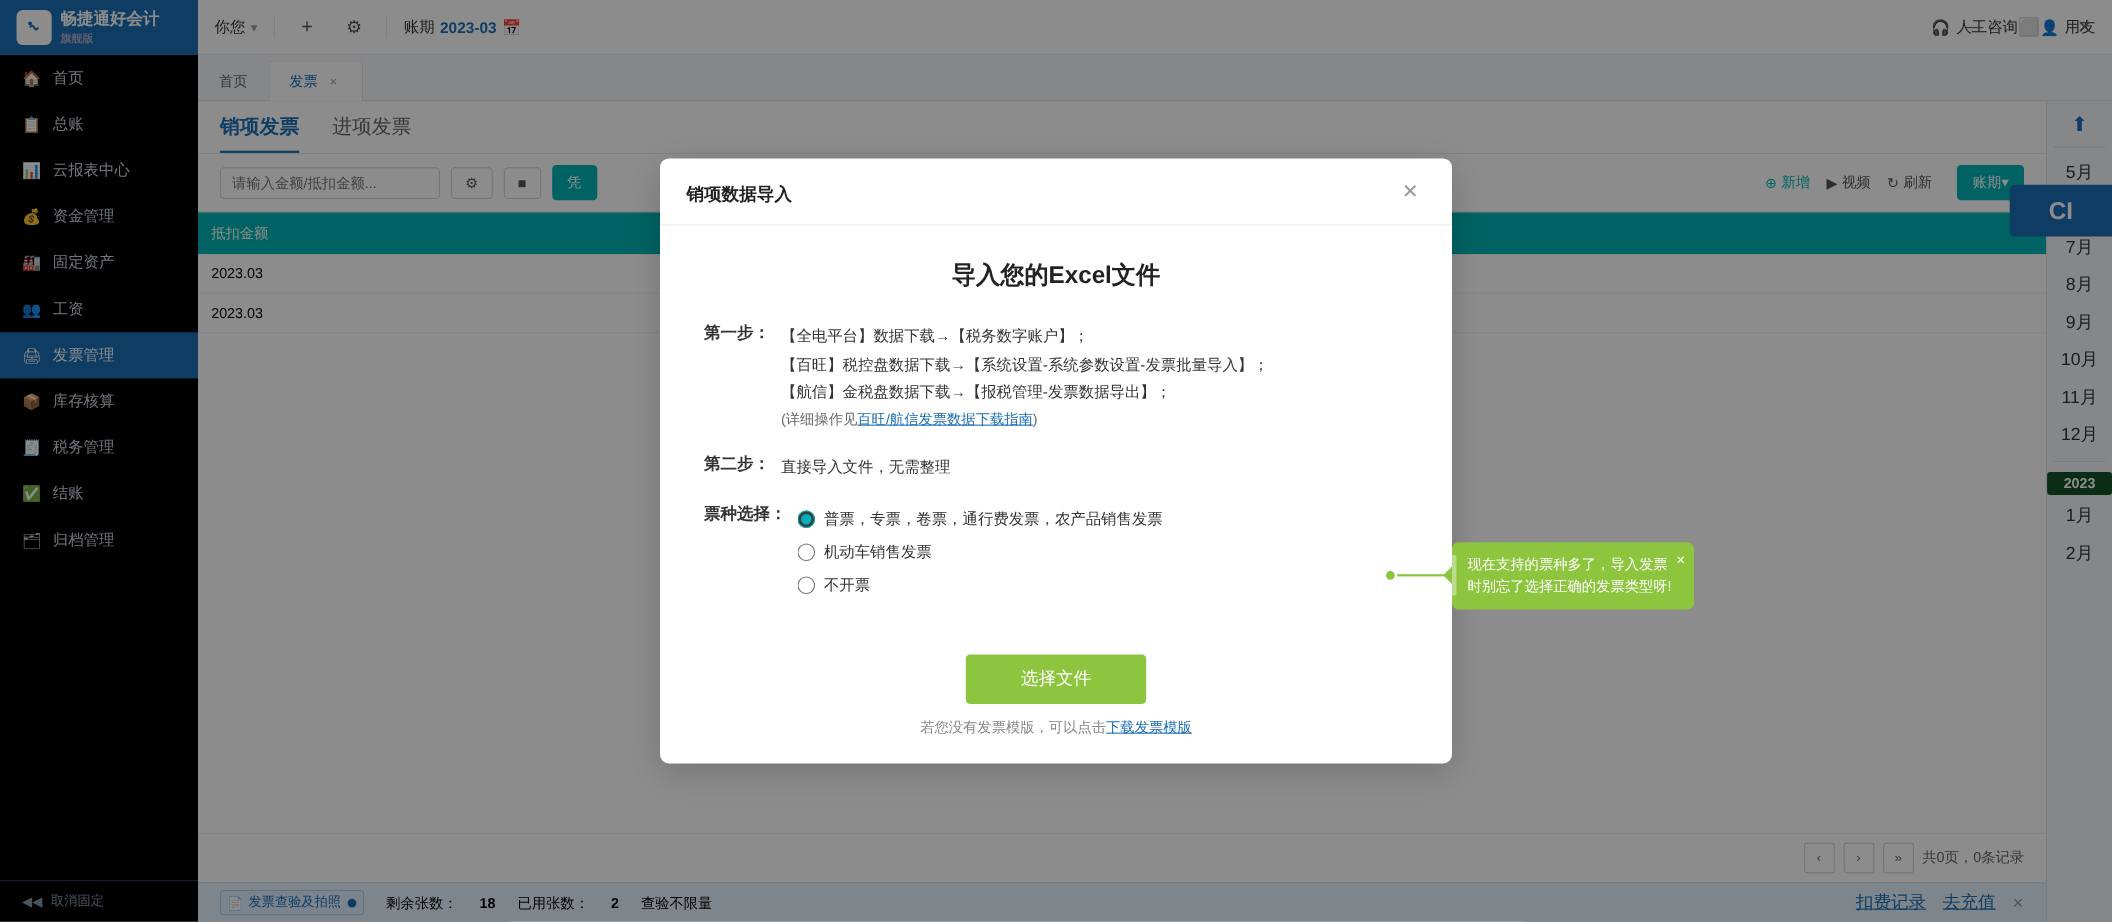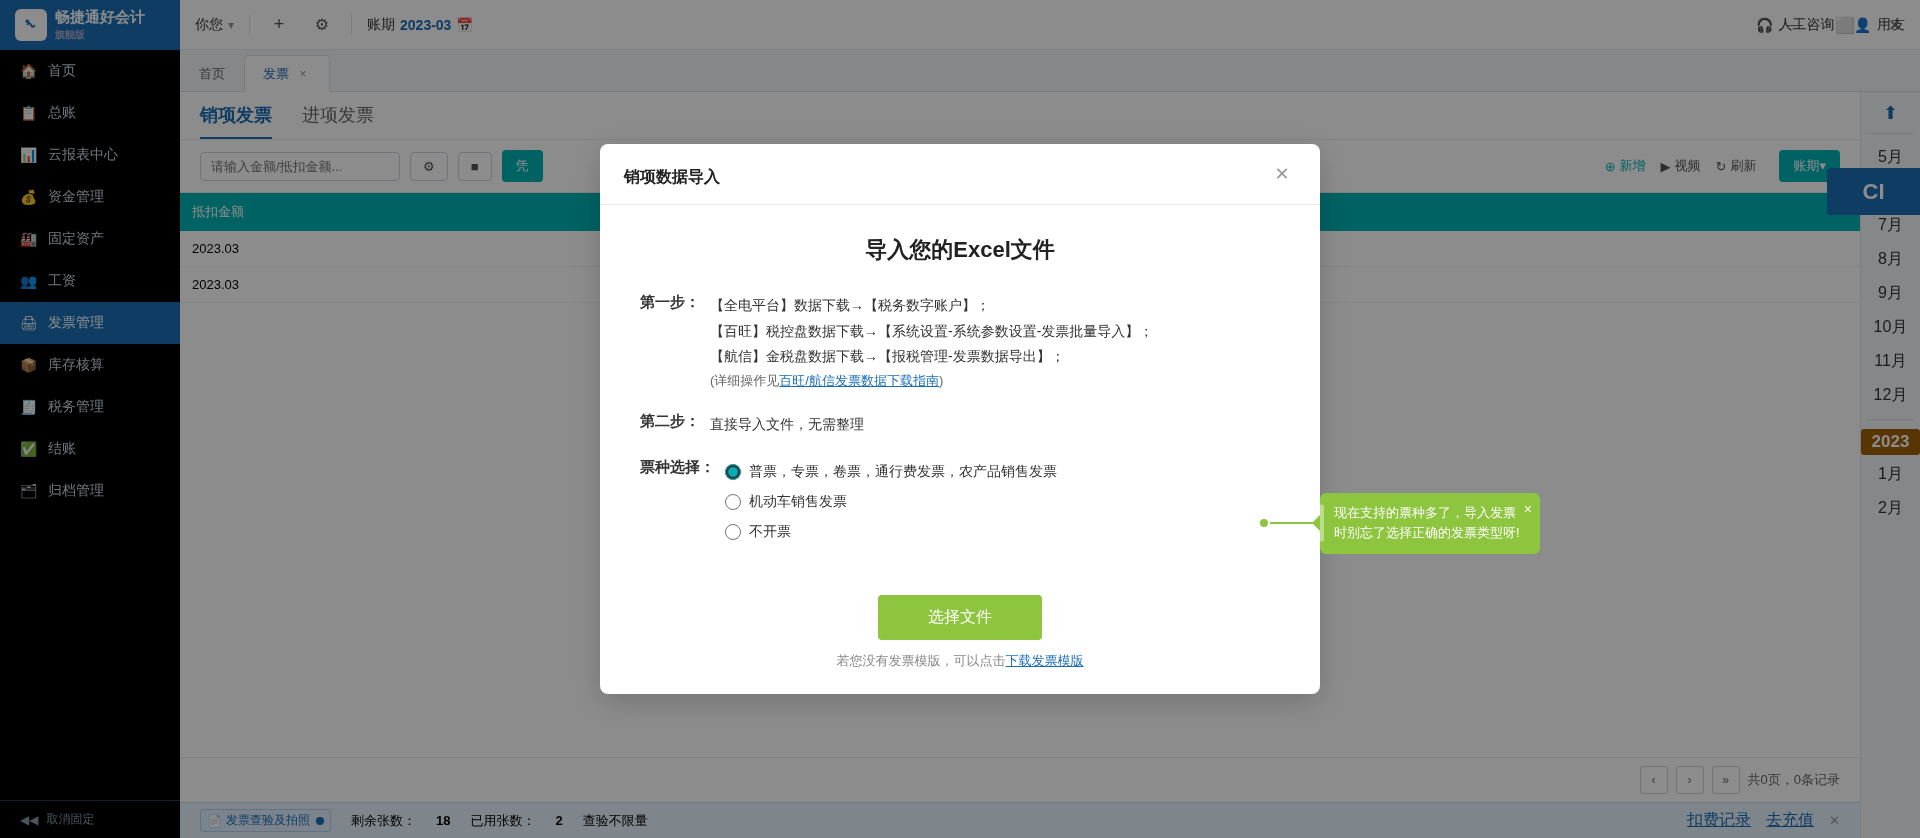--- a/index.html
+++ b/index.html
@@ -323,21 +323,21 @@
         <div class="right-panel-sep"></div>
         <div class="right-panel-month">5月</div>
         <div class="right-panel-month">6月</div>
         <div class="right-panel-month">7月</div>
         <div class="right-panel-month">8月</div>
         <div class="right-panel-month">9月</div>
         <div class="right-panel-month">10月</div>
         <div class="right-panel-month">11月</div>
         <div class="right-panel-month">12月</div>
         <div class="right-panel-sep"></div>
-        <div class="right-panel-month highlight" style="background:#a16207; color:white; border-radius:3px; padding:3px 2px; font-size:17px; font-weight:bold;">2023</div>
+        <div class="right-panel-month highlight" style="background:#14532d; color:white; border-radius:3px; padding:3px 2px; font-size:13px; font-weight:bold;">2023</div>
         <div class="right-panel-month">1月</div>
         <div class="right-panel-month">2月</div>
       </div>
     </div>
 
     <div class="ci-badge">CI</div>
   </div>
 </div>
 
 <div class="overlay">

